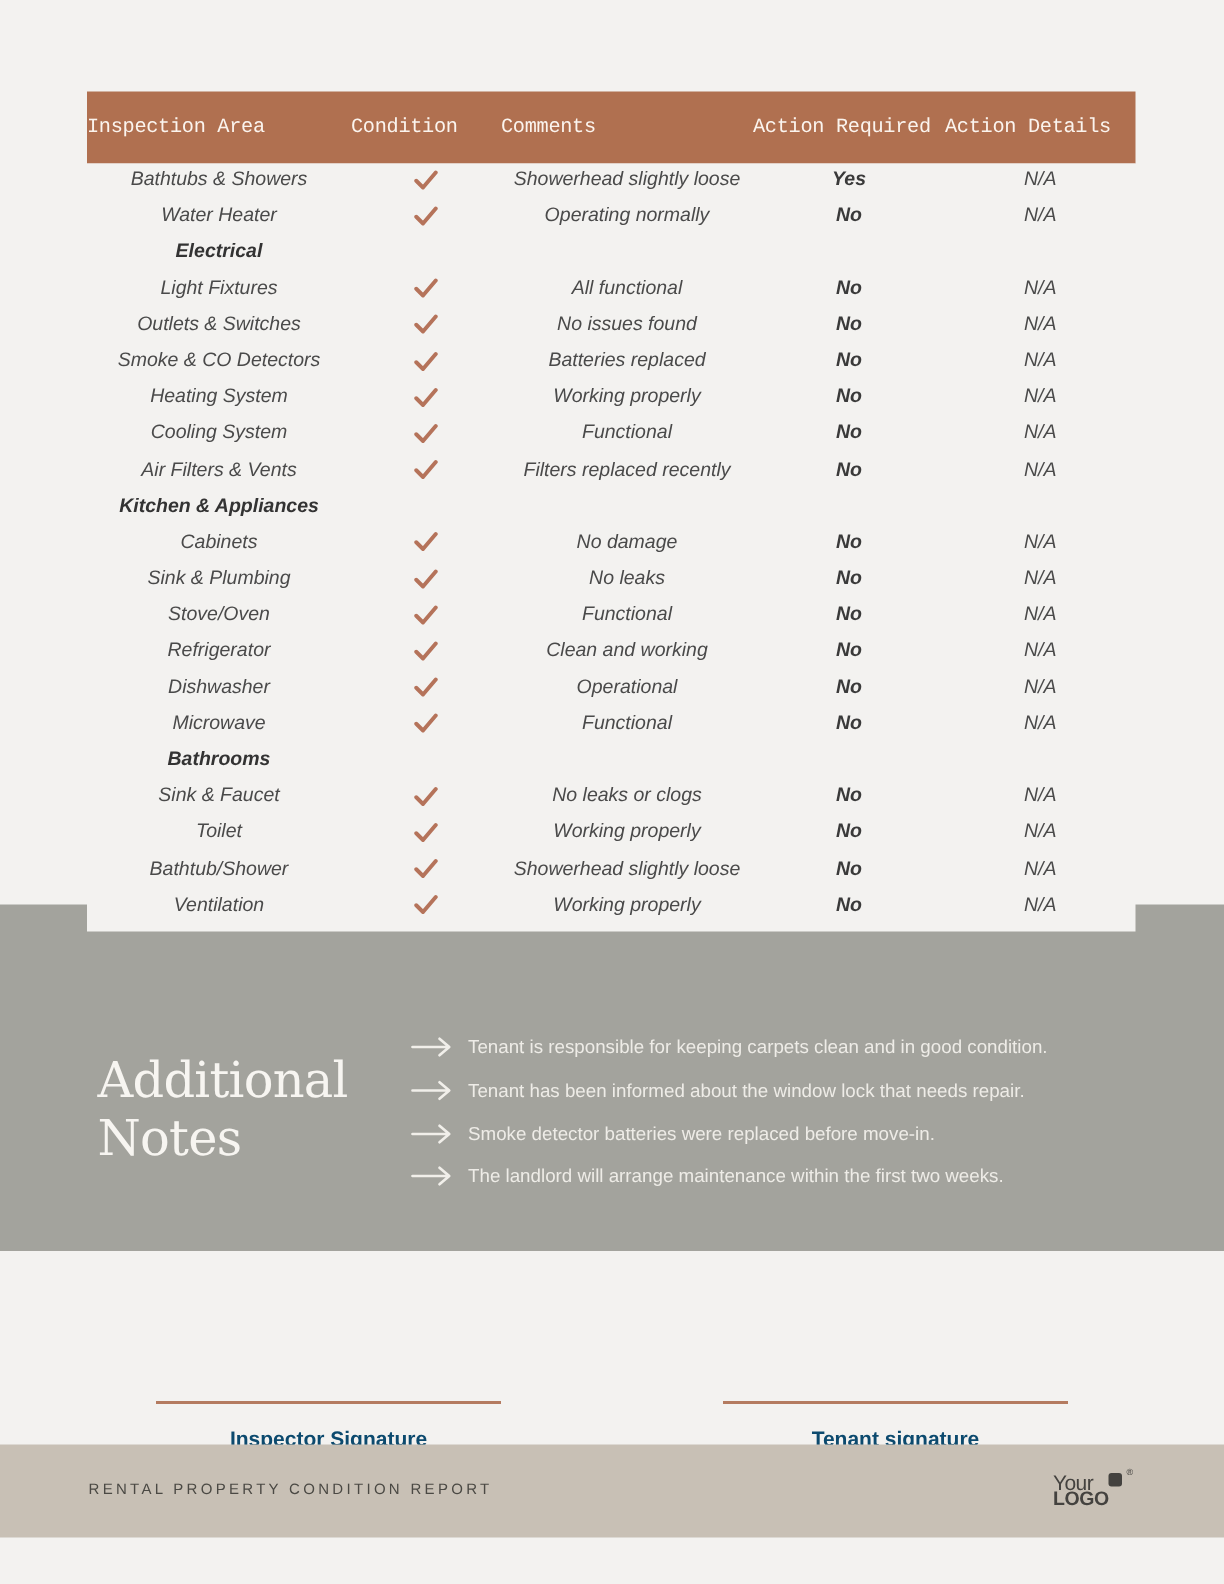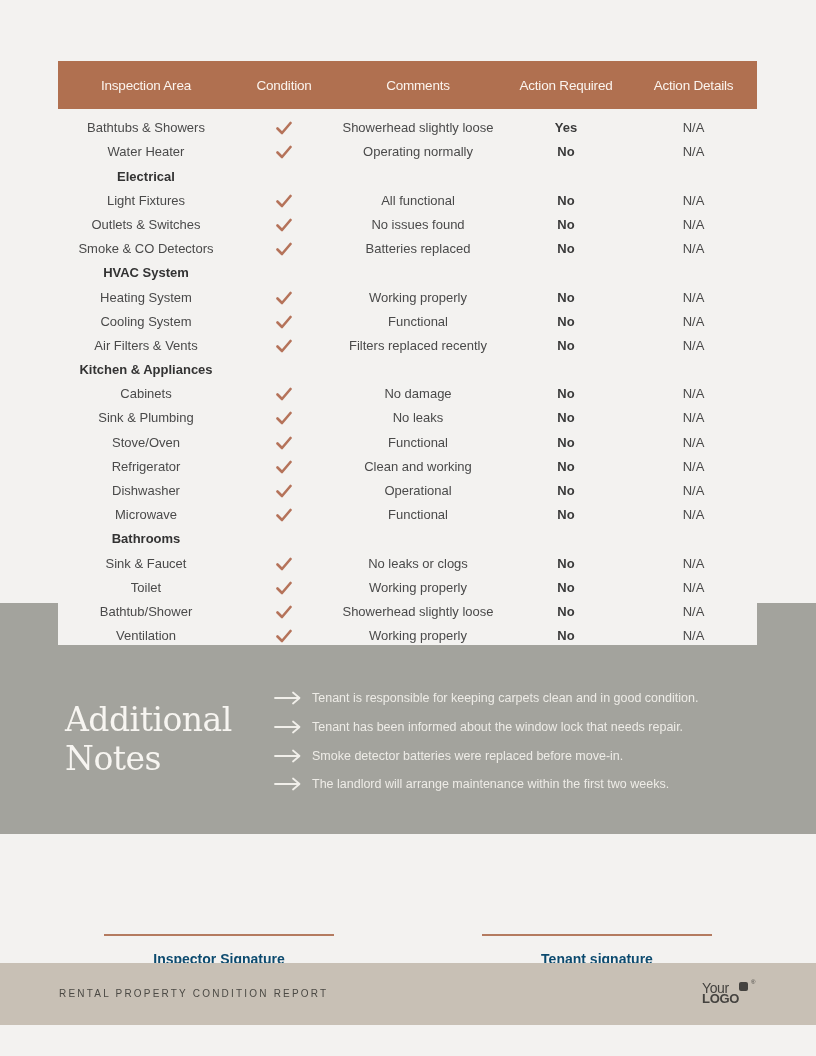--- a/index.html
+++ b/index.html
@@ -23,39 +23,39 @@
       width: 699px;
     }
     .table-header {
       height: 48px;
       background: #b07050;
       display: flex;
       align-items: center;
     }
     .th {
       color: #fbf4ee;
-      font-family: Liberation Sans, sans-serif;
+      font-family: Liberation Mono, monospace;
       font-size: 13.5px;
-      text-align: center;
       letter-spacing: -0.2px;
     }
     .c1 { width: 176px; }
     .c2 { width: 100px; }
     .c3 { width: 168px; }
     .c4 { width: 128px; }
     .c5 { width: 127px; }
     .tbody {
       background: #f3f2f0;
       padding-top: 2px;
       padding-bottom: 2px;
     }
     .tr {
       display: flex;
-      align-items: flex-end;
+      align-items: flex-start;
       height: 24.2px;
+      font-style: italic;
     }
     .td {
       text-align: center;
       font-size: 13px;
       color: #4a4a4a;
       white-space: nowrap;
     }
     .td.bold { font-weight: bold; color: #3a3a3a; }
     .section-label {
       font-weight: bold;
@@ -213,23 +213,20 @@
         <div class="td c5">N/A</div>
       </div>
       <div class="tr">
         <div class="td c1">Smoke &amp; CO Detectors</div>
         <div class="td c2"><span class="check"><svg viewBox="0 0 16 14" width="16" height="14">
               <path d="M1.5 7.5 L6 12 L14.5 2" fill="none" stroke="#b5735a" stroke-width="2.6" stroke-linecap="round" stroke-linejoin="round"></path>
             </svg></span></div>
         <div class="td c3">Batteries replaced</div>
         <div class="td c4 bold">No</div>
         <div class="td c5">N/A</div>
-      </div>
-      <div class="tr">
-        <div class="td c1 section-label">HVAC System</div>
       </div>
       <div class="tr">
         <div class="td c1">Heating System</div>
         <div class="td c2"><span class="check"><svg viewBox="0 0 16 14" width="16" height="14">
               <path d="M1.5 7.5 L6 12 L14.5 2" fill="none" stroke="#b5735a" stroke-width="2.6" stroke-linecap="round" stroke-linejoin="round"></path>
             </svg></span></div>
         <div class="td c3">Working properly</div>
         <div class="td c4 bold">No</div>
         <div class="td c5">N/A</div>
       </div>

